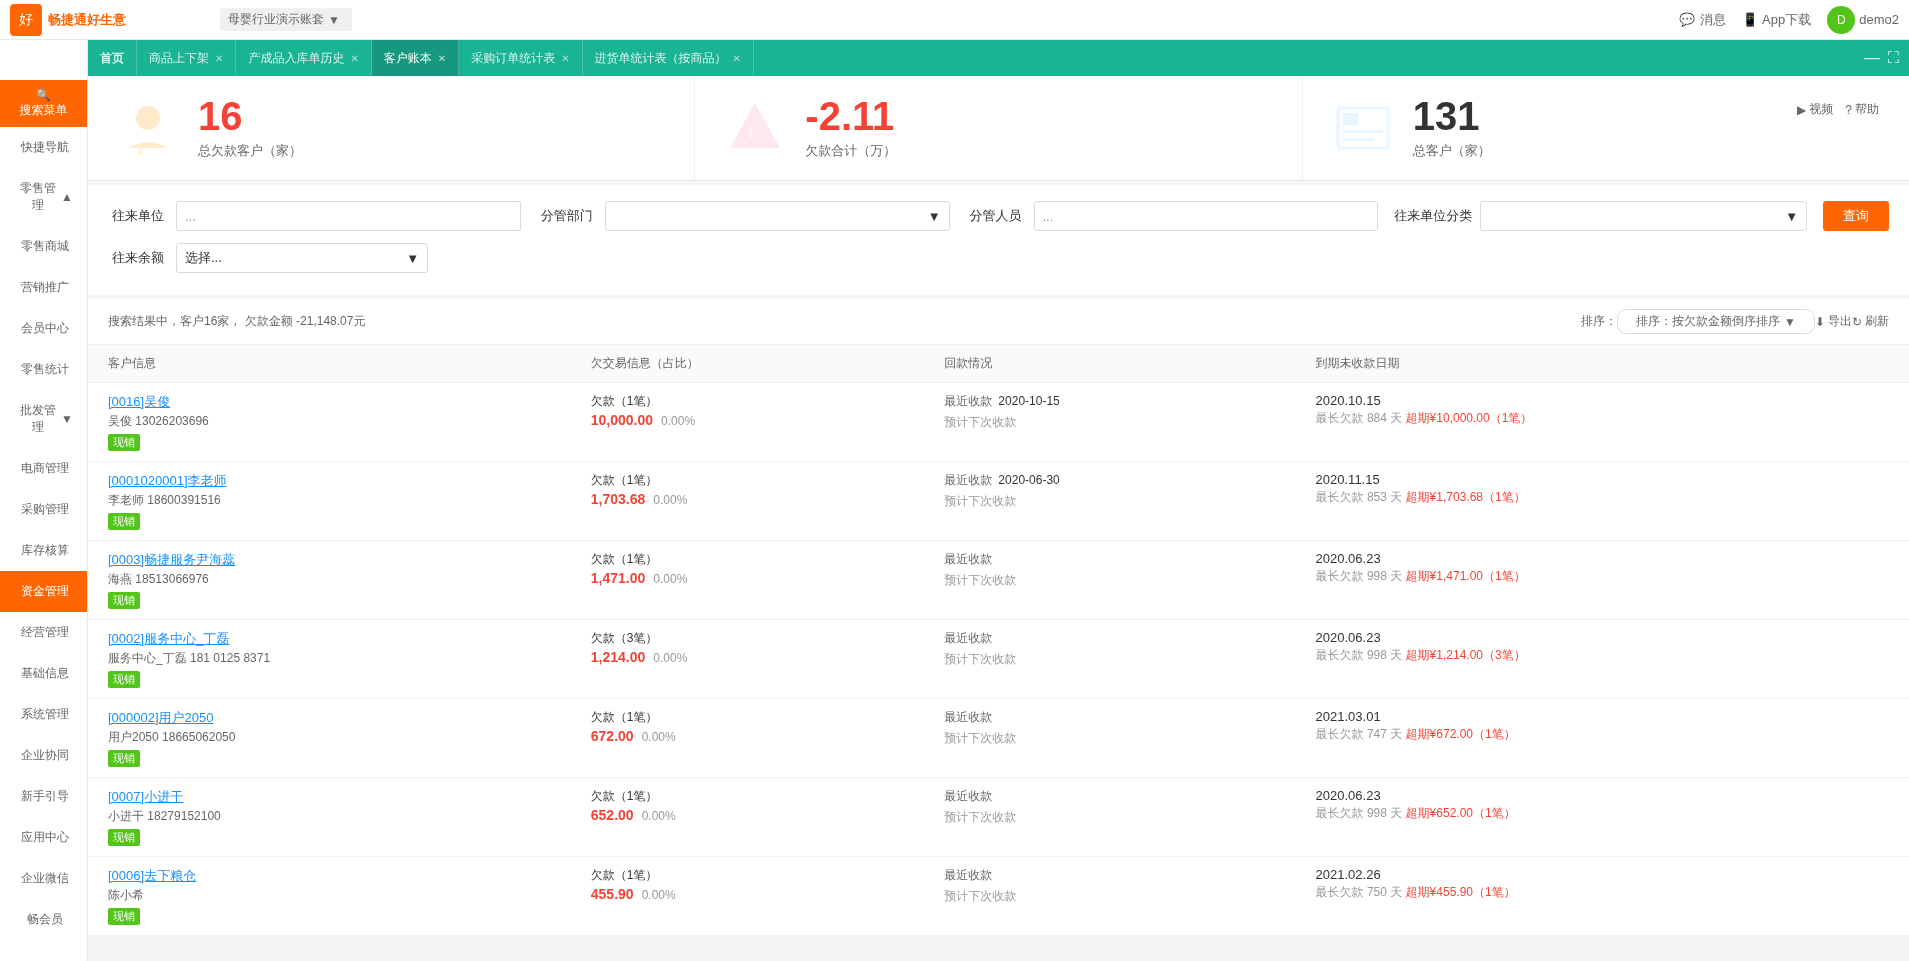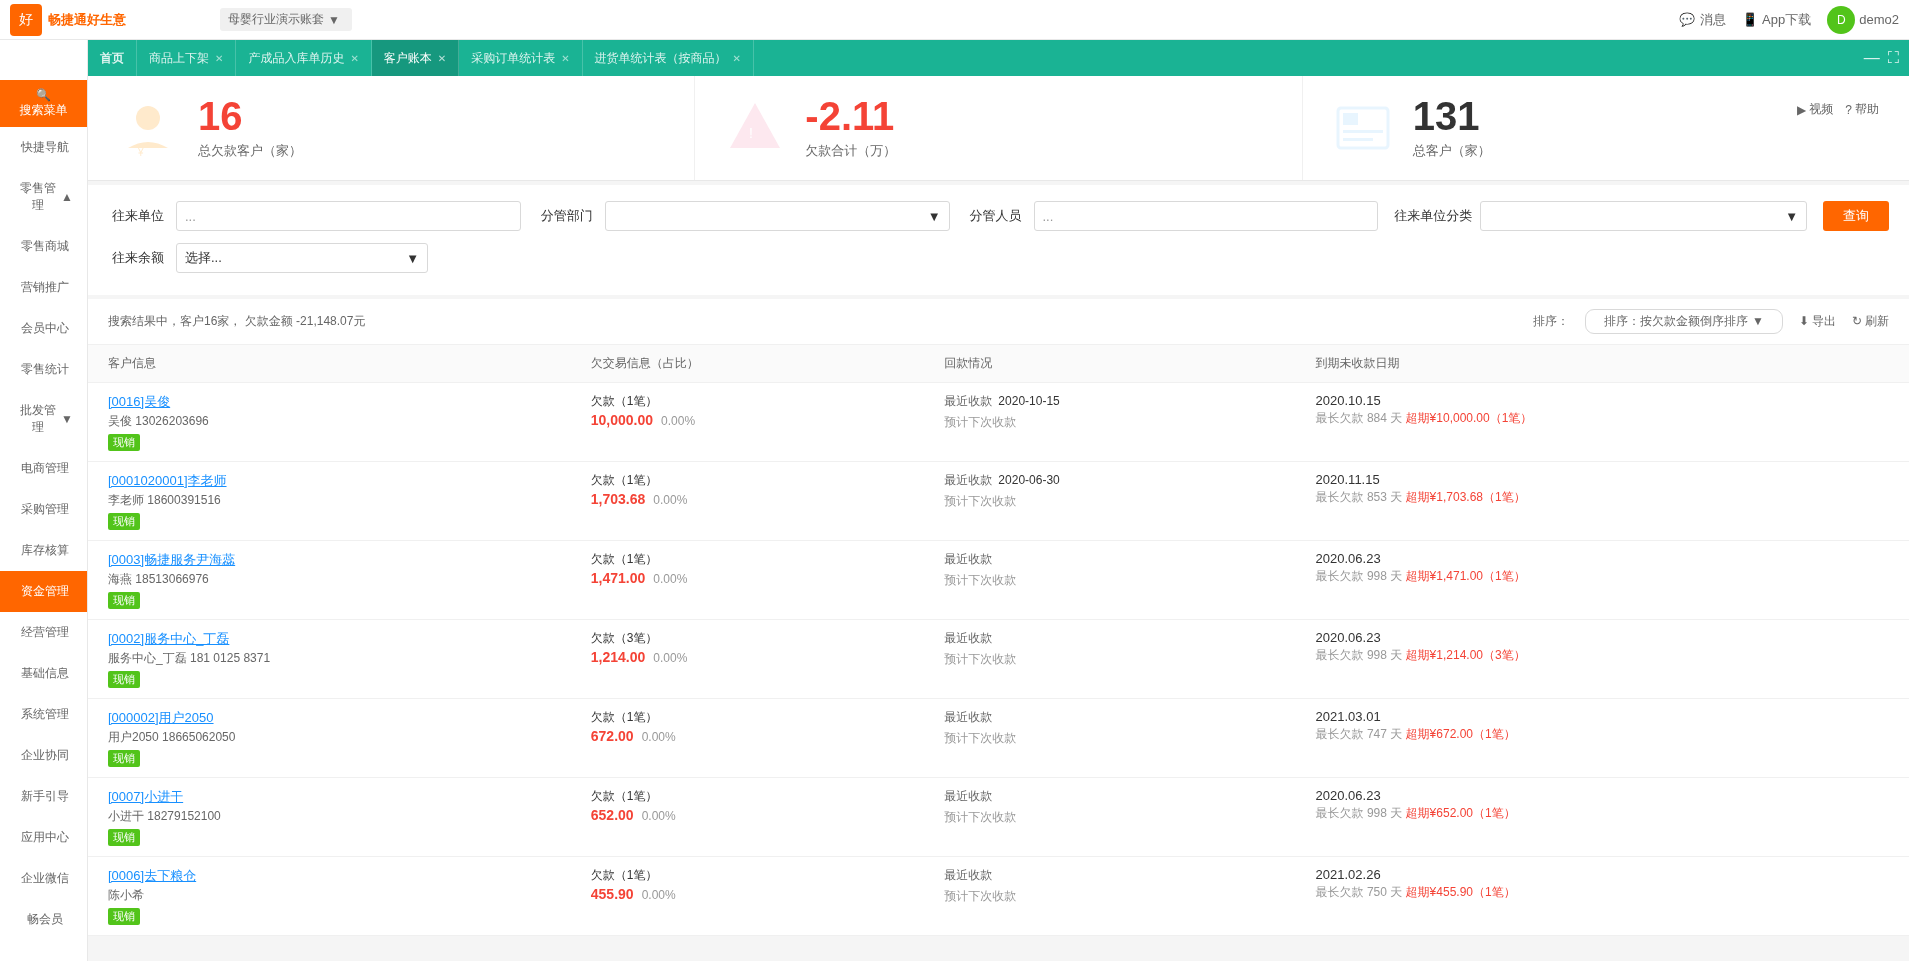--- a/index.html
+++ b/index.html
@@ -57,21 +57,21 @@
     .filter-label { font-size: 13px; color: #333; white-space: nowrap; min-width: 60px; }
     .filter-input { flex: 1; border: 1px solid #d9d9d9; border-radius: 3px; padding: 5px 8px; font-size: 13px; display: flex; align-items: center; justify-content: space-between; cursor: pointer; color: #999; min-height: 30px; }
     .filter-select { flex: 1; border: 1px solid #d9d9d9; border-radius: 3px; padding: 5px 8px; font-size: 13px; display: flex; align-items: center; justify-content: space-between; cursor: pointer; min-height: 30px; }
     .search-btn { background: #ff6600; color: #fff; border: none; border-radius: 3px; padding: 6px 20px; font-size: 13px; cursor: pointer; }
     .collapse-btn { text-align: center; padding: 6px; font-size: 12px; color: #666; cursor: pointer; }
 
     
     .table-area { background: #fff; margin-bottom: 4px; }
     .table-toolbar { display: flex; align-items: center; padding: 10px 20px; border-bottom: 1px solid #f0f0f0; font-size: 12px; color: #666; }
     .table-toolbar .search-info { flex: 1; }
-    .table-toolbar .actions { display: flex; align-items: center; gap: 16px; font-family: Liberation Serif, serif; }
+    .table-toolbar .actions { display: flex; align-items: center; gap: 0; }
     .sort-select { border: 1px solid #d9d9d9; border-radius: 9px; padding: 3px 18px; font-size: 12px; display: flex; align-items: center; gap: 4px; cursor: pointer; }
     .action-btn { display: flex; align-items: center; gap: 3px; font-size: 12px; color: #666; cursor: pointer; }
 
     
     .data-table { width: 100%; border-collapse: collapse; }
     .data-table th { padding: 10px 20px; text-align: left; font-size: 12px; color: #666; font-weight: normal; border-bottom: 1px solid #f0f0f0; background: #fafafa; }
     .data-table td { padding: 10px 20px; font-size: 13px; border-bottom: 1px solid #f0f0f0; vertical-align: top; }
     
     .customer-name { color: #1890ff; cursor: pointer; font-size: 13px; text-decoration: underline; }
     .customer-meta { color: #666; font-size: 12px; margin-top: 2px; }

